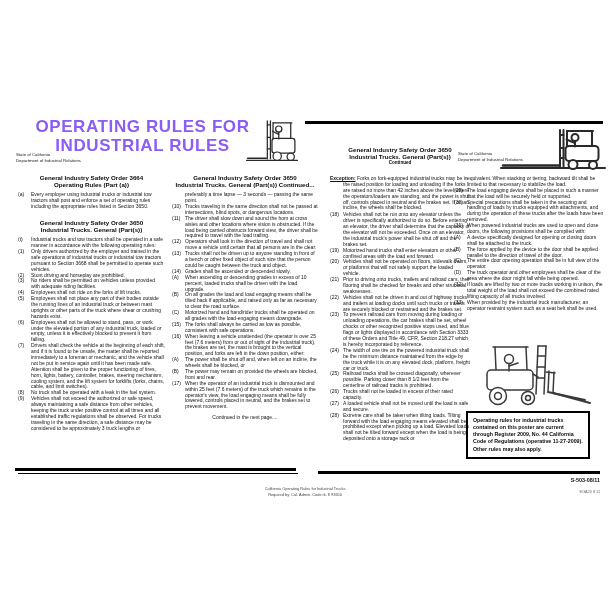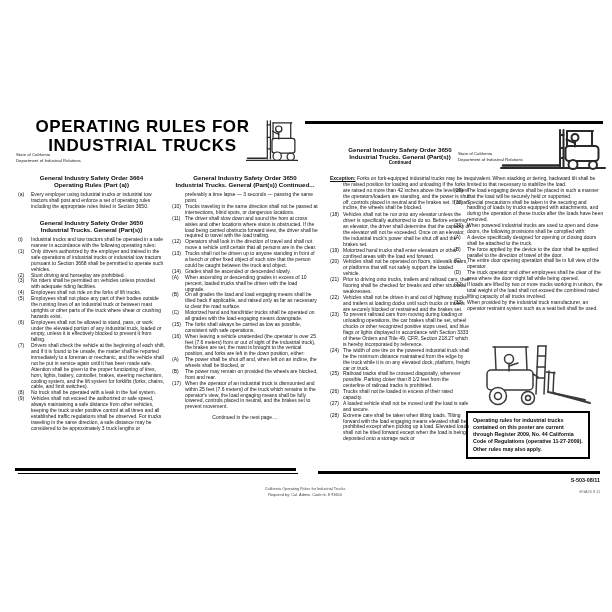--- a/index.html
+++ b/index.html
@@ -1,19 +1,19 @@
 <!DOCTYPE html>
 <html><head>
 <meta charset="utf-8">
 <style>
   html,body{margin:0;padding:0;background:#e8e8e8;}
   .canvas{position:relative;width:612px;height:612px;background:#ffffff;
           font-family:"Liberation Sans",sans-serif;color:#141414;overflow:hidden;}
   .abs{position:absolute;}
-  .title{font-weight:bold;text-align:center;font-size:17px;line-height:1.12;letter-spacing:.6px;color:#000000;}
+  .title{font-weight:bold;text-align:center;font-size:17px;line-height:1.12;letter-spacing:.6px;color:#8b5cf6;}
   .agency{font-size:4.3px;line-height:1.35;color:#222;}
   .col{font-size:5px;line-height:1.18;text-align:left;}
   .colhead{font-weight:bold;text-align:center;font-size:6.2px;line-height:1.15;margin-bottom:4px;color:#0a0a0a;}
   .colhead .cont-sub{display:block;font-size:4.6px;font-weight:bold;}
   .item{display:flex;align-items:flex-start;}
   .lbl{flex:0 0 13px;}
   .txt{flex:1;}
   .exception{padding-left:13px;text-indent:-13px;margin-bottom:1px;}
   .exc{font-weight:bold;text-decoration:underline;}
   .rule{background:#000;}
@@ -25,21 +25,21 @@
   .footer{font-size:3.9px;color:#444;text-align:center;line-height:1.45;}
   svg{display:block;}
 </style>
 </head>
 <body>
 
 <div class="canvas">
 
   <div class="abs title" style="left:30px;top:117px;width:225px;">
     <div>OPERATING RULES FOR</div>
-    <div>INDUSTRIAL TRUCKS</div>
+    <div>INDUSTRIAL RULES</div>
   </div>
 
   <div class="abs" style="left:246px;top:114px;">
     <svg width="52" height="50" viewBox="0 0 100 94" fill="none" stroke="#2a2a2a" stroke-width="2.4" stroke-linecap="round">
       <line x1="1" y1="88" x2="99" y2="88"></line>
       <line x1="3" y1="84" x2="39" y2="84" stroke-width="3"></line>
       <line x1="41" y1="12" x2="41" y2="85"></line>
       <line x1="47" y1="12" x2="47" y2="85"></line>
       <line x1="41" y1="20" x2="47" y2="20"></line>
         <line x1="41" y1="44" x2="47" y2="44"></line>

